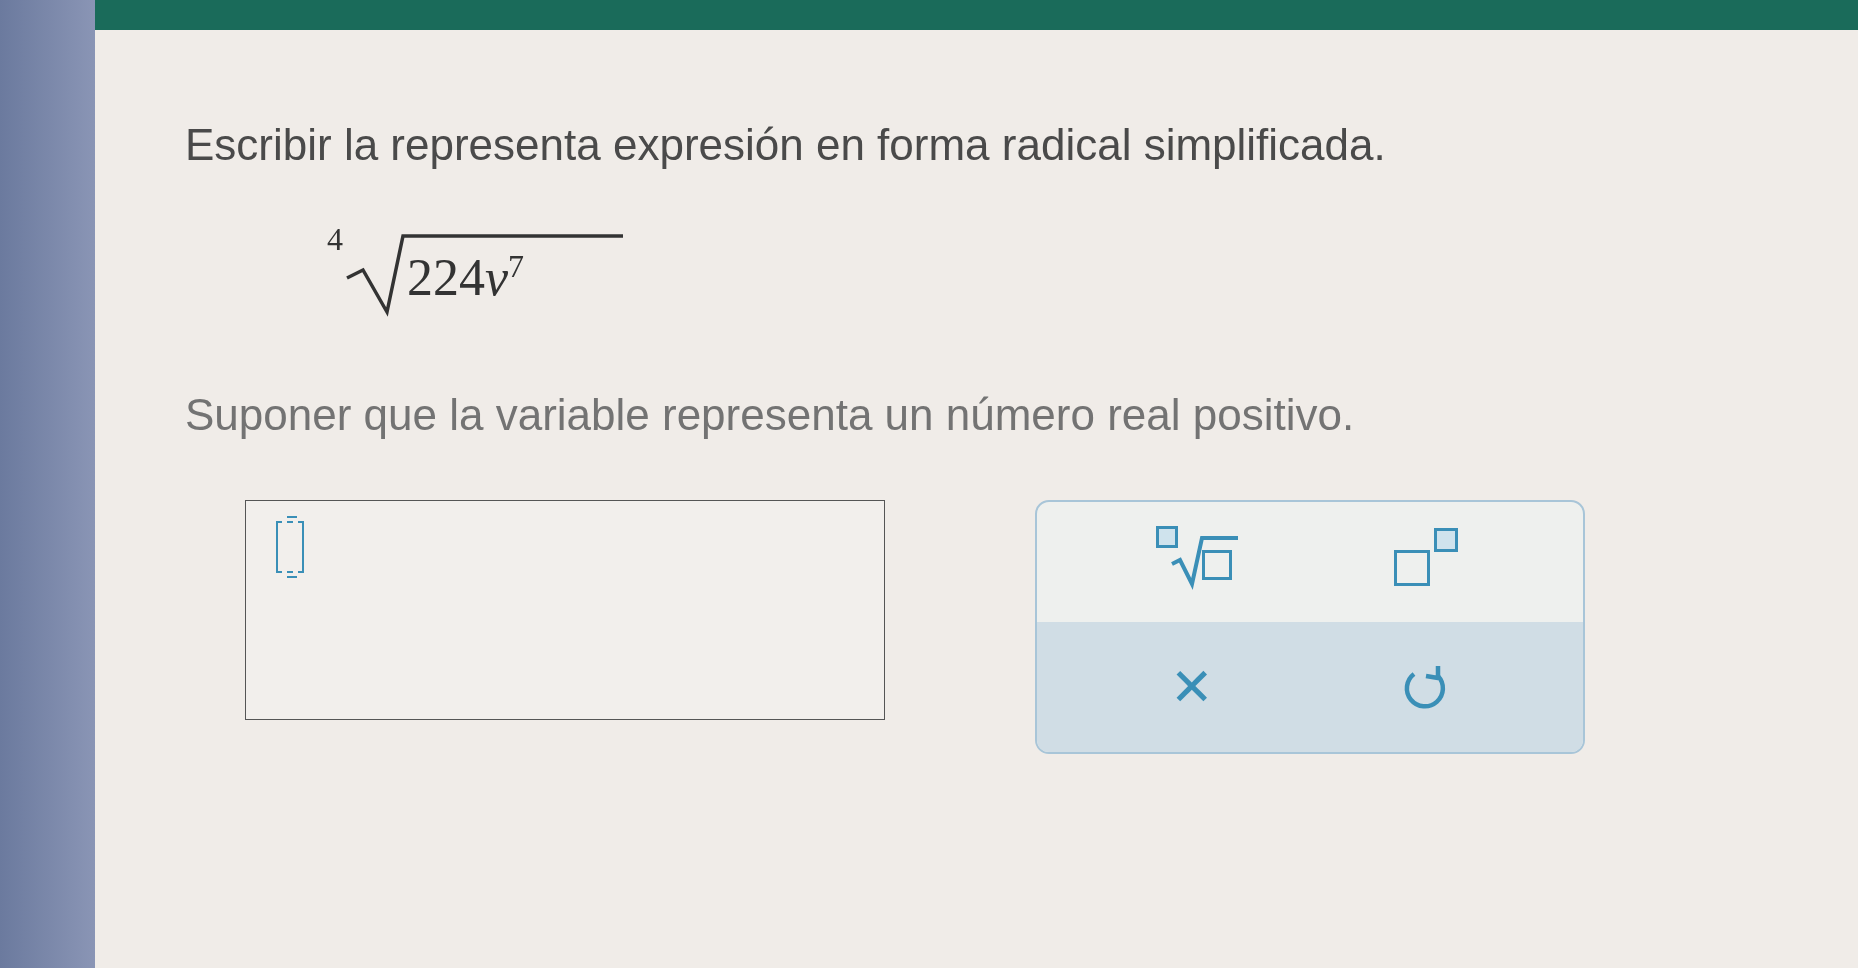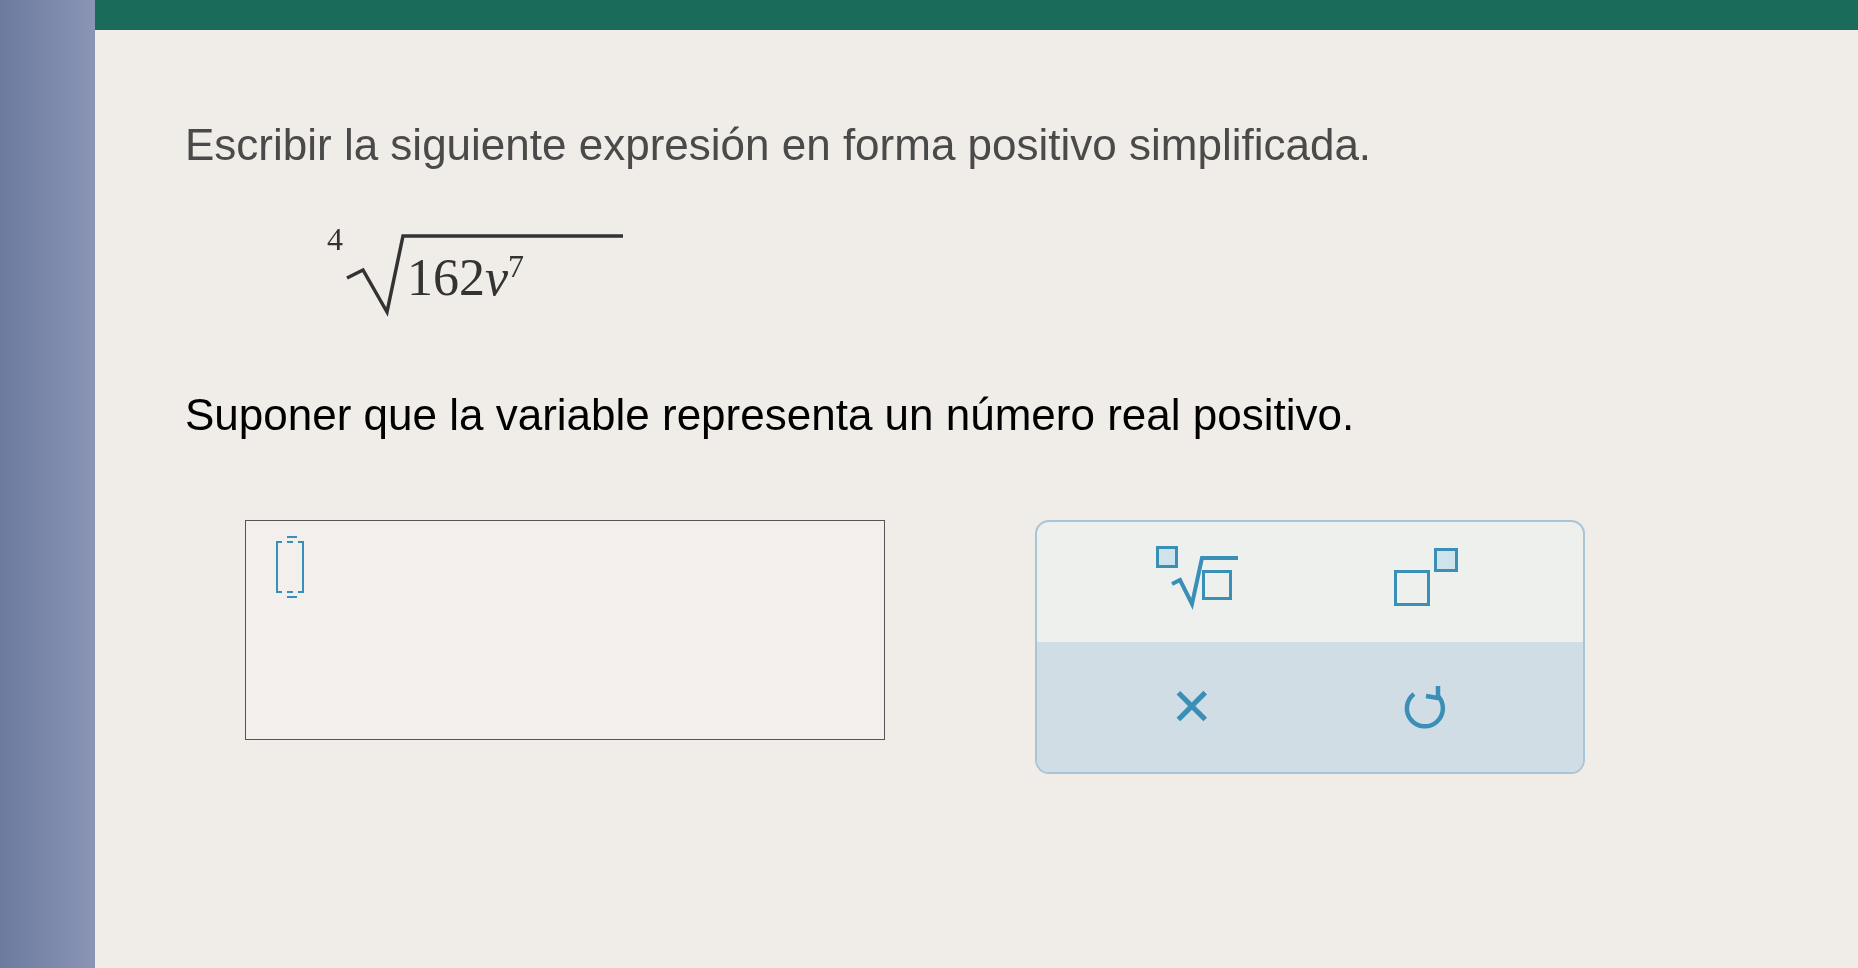--- a/index.html
+++ b/index.html
@@ -66,22 +66,22 @@
       left: 62px;
       top: 18px;
       font-size: 52px;
     }
     .radicand sup {
       font-size: 32px;
       vertical-align: super;
     }
     .assumption {
       font-size: 44px;
-      color: #000000;
-      margin-bottom: 80px;
+      color: #737373;
+      margin-bottom: 60px;
       font-weight: 400;
     }
     .answer-row {
       display: flex;
       align-items: flex-start;
       gap: 150px;
       margin-left: 60px;
     }
     .answer-box {
       width: 640px;
@@ -200,30 +200,30 @@
       stroke: #3a8fb7;
     }
   </style>
 </head>
 <body>
 
 <div class="left-band"></div>
 
 <div class="content-panel">
 
-  <p class="instruction">Escribir la siguiente expresión en forma positivo simplificada.</p>
+  <p class="instruction">Escribir la representa expresión en forma radical simplificada.</p>
 
   <div class="expression">
     <span class="radical-index">4</span>
     <span class="radical-symbol">
       <svg width="280" height="90" viewBox="0 0 280 90">
         <path d="M 2 48 L 18 40 L 42 82 L 58 6 L 278 6" stroke="#333" stroke-width="3.5" fill="none"></path>
       </svg>
       <span class="radicand">
-        <span>162</span><span style="font-style:italic;">v</span><sup>7</sup>
+        <span>224</span><span style="font-style:italic;">v</span><sup>7</sup>
       </span>
     </span>
   </div>
 
   <p class="assumption">Suponer que la variable representa un número real positivo.</p>
 
   <div class="answer-row">
 
     <div class="answer-box">
       <span class="cursor-placeholder"></span>

